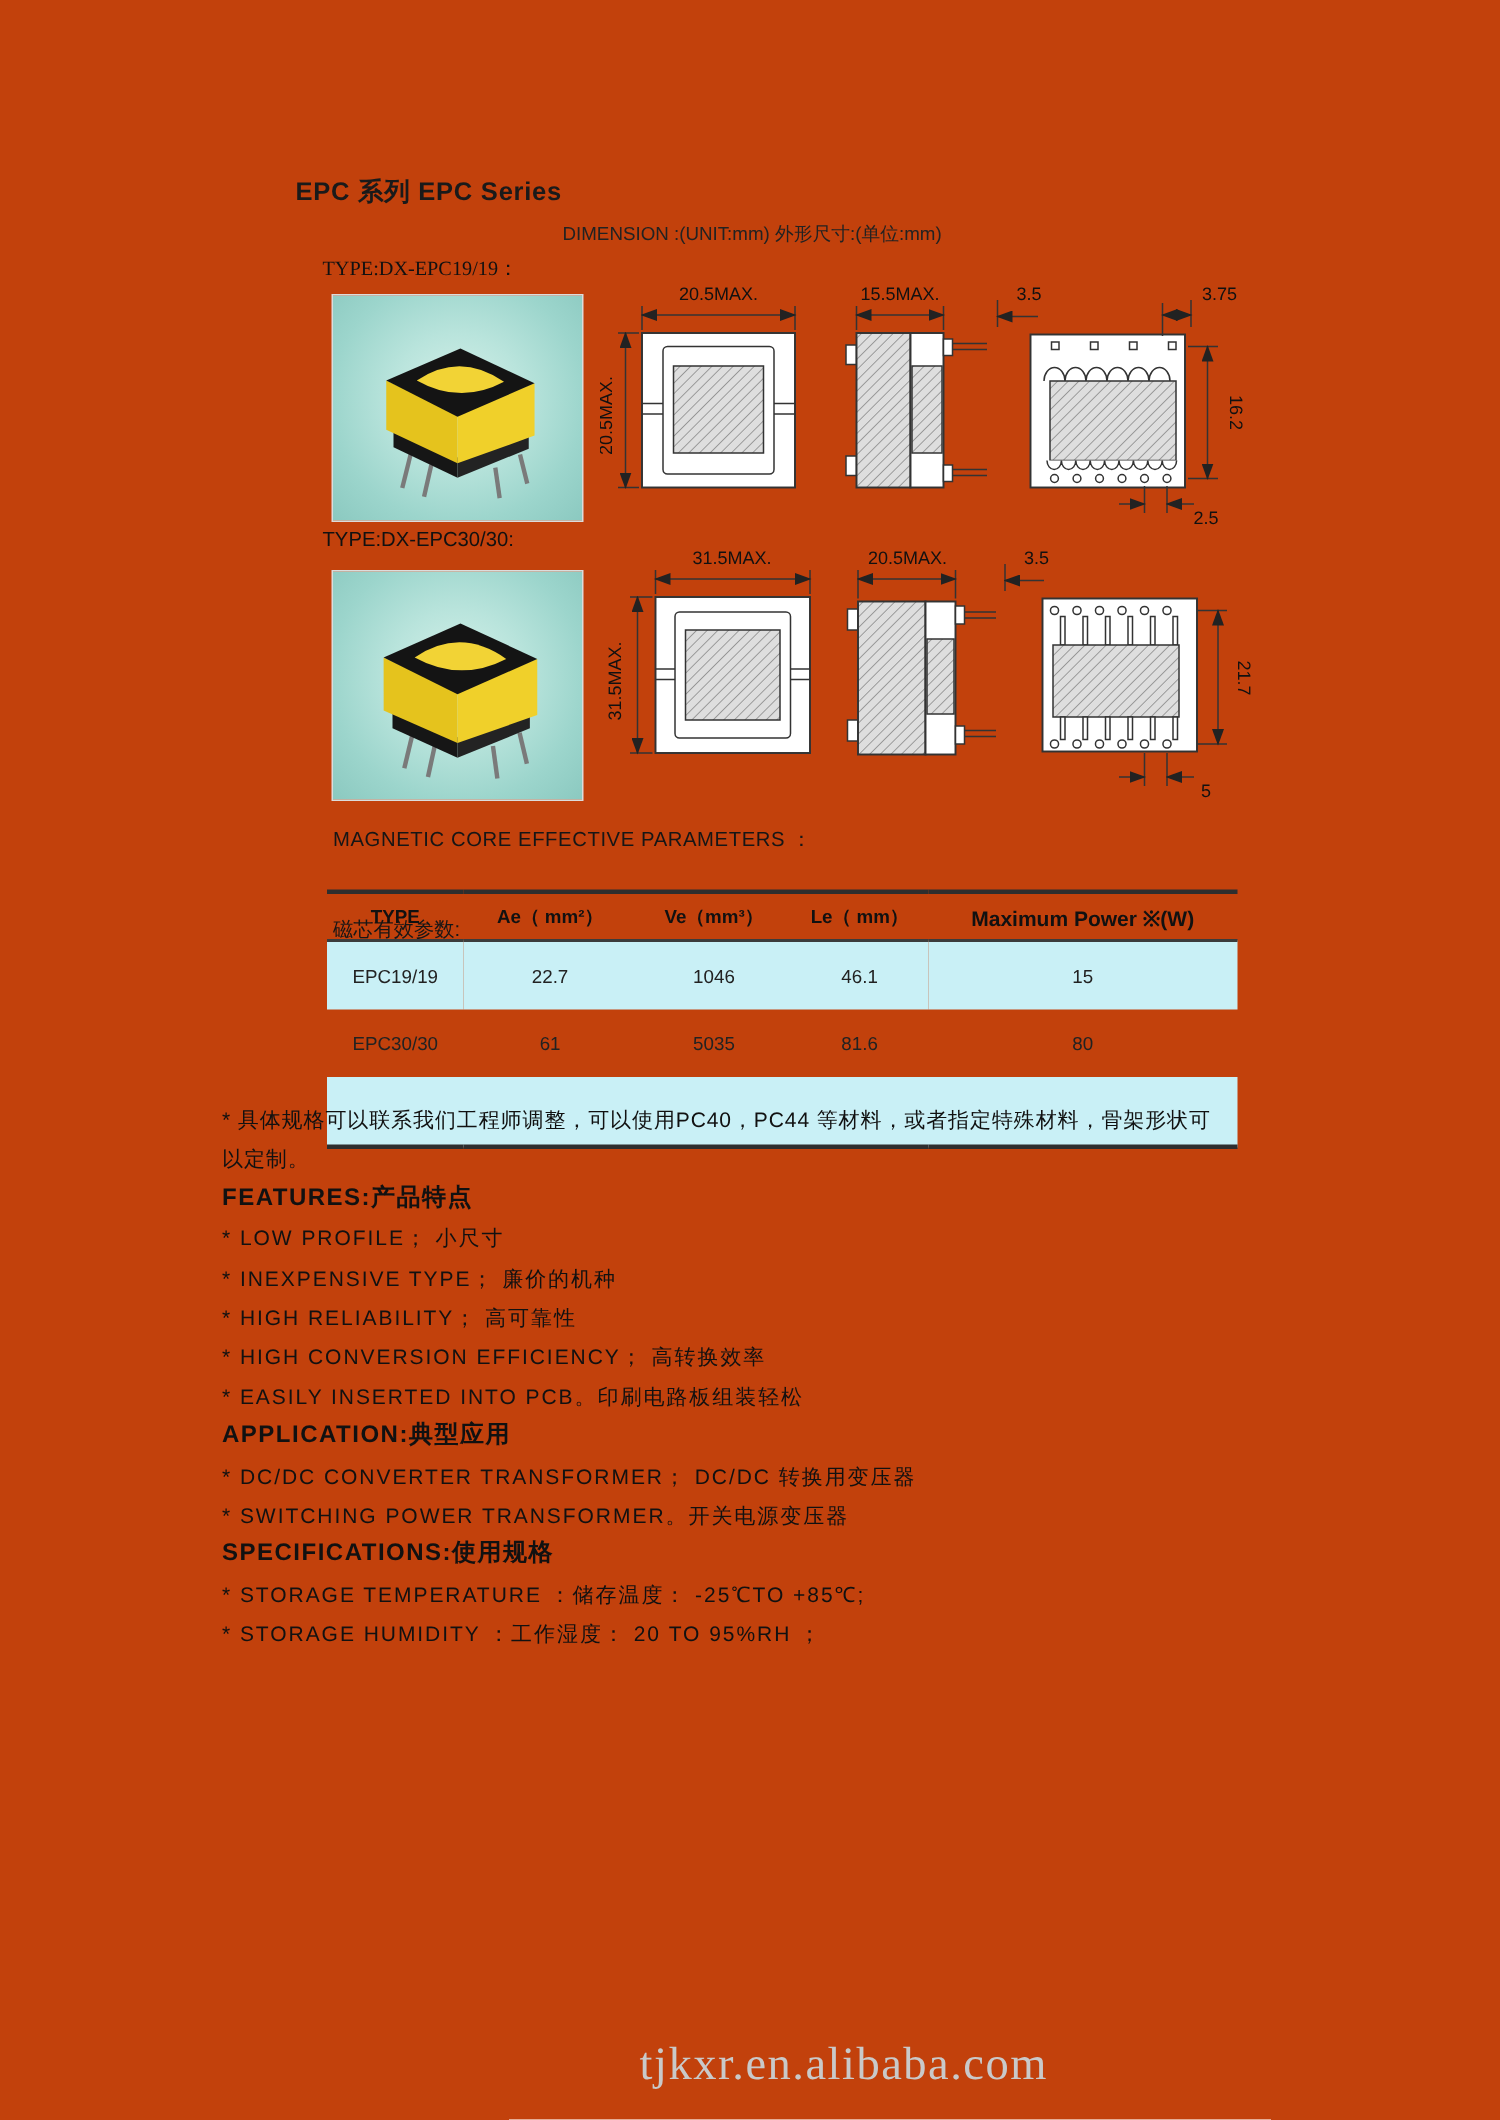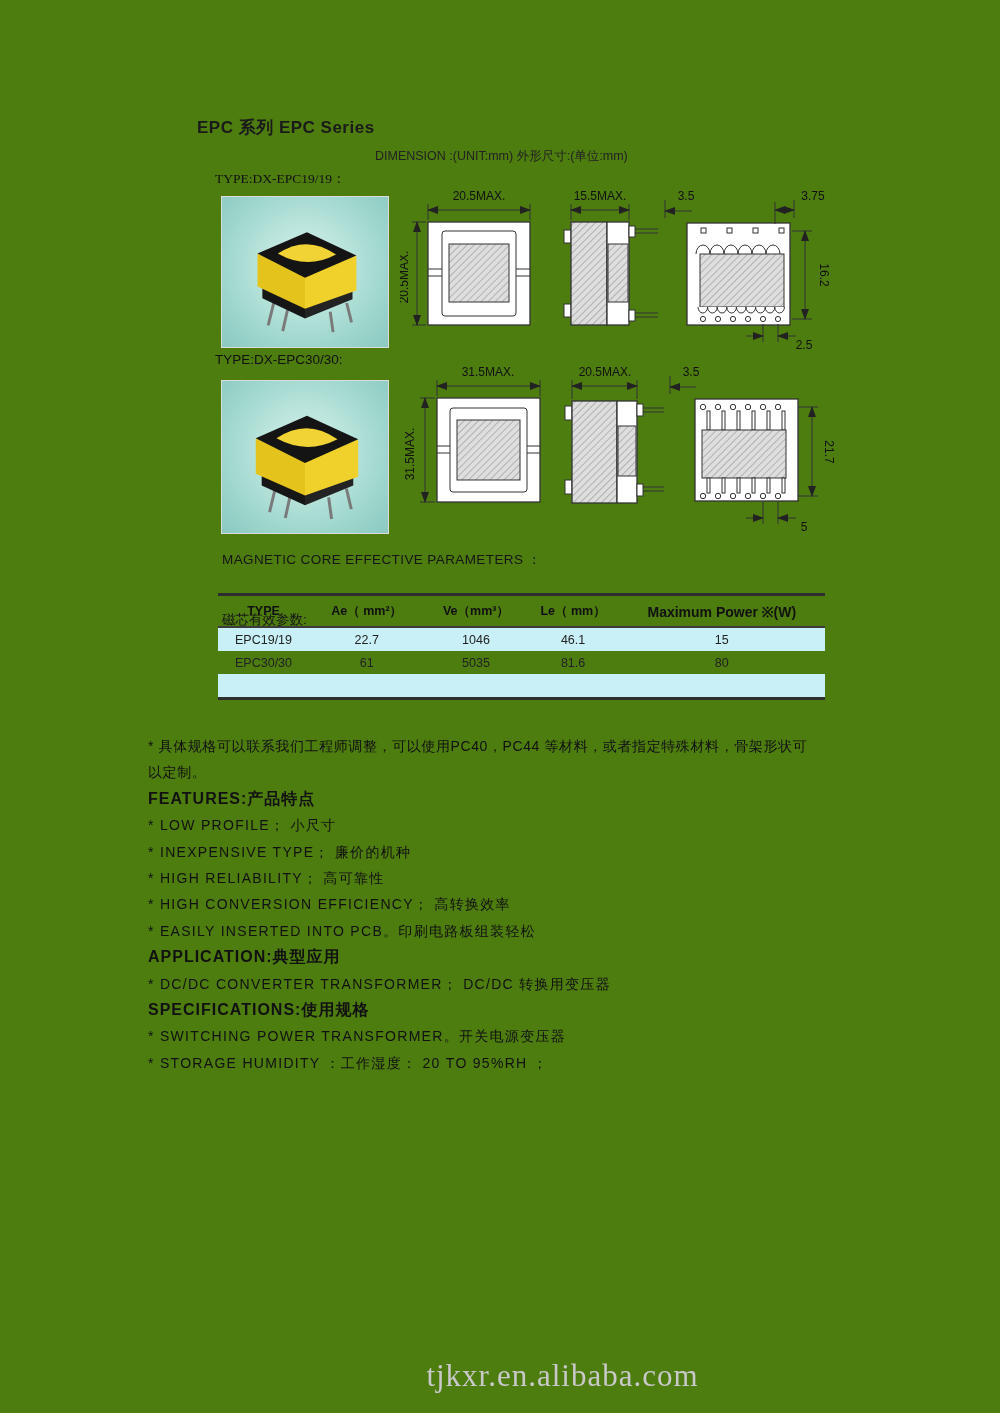--- a/index.html
+++ b/index.html
@@ -1,16 +1,16 @@
 <!DOCTYPE html>
 <html><head>
 <meta charset="utf-8">
 <style>
   html,body{margin:0;padding:0;background:#fff;}
-  .page{position:relative;width:1000px;height:1413px;background:#4d7c0f;
+  .page{position:relative;width:1000px;height:1413px;background:#c2410c;
         font-family:"Liberation Sans",sans-serif;color:#1a1a1a;overflow:hidden;}
 
   .page-title{position:absolute;left:197px;top:116px;font-size:17px;font-weight:bold;letter-spacing:.5px;}
   .dim-note{position:absolute;left:375px;top:148px;font-size:12.5px;color:#222;}
   .type-label{position:absolute;left:215px;font-size:13.5px;color:#111;}
   .type-1{top:170px;font-family:Liberation Serif, serif;} .type-2{top:352px;}
 
   .photo{position:absolute;left:221px;width:166px;
          background:
            radial-gradient(ellipse at 50% 46%, #d6f1ea 0%, #b9e4dc 38%, #9cd5cc 72%, #8bc9c0 100%);
@@ -25,21 +25,21 @@
 
   .mag-title{position:absolute;left:222px;font-size:13.5px;color:#161616;}
   .mag-en{top:551px;letter-spacing:.4px;}
   .mag-zh{top:573px;margin-top:38px;}
 
   table.ptable{position:absolute;left:218px;top:593px;width:607px;border-collapse:collapse;
                border-top:3px solid #2e2e2e;border-bottom:3px solid #2e2e2e;}
   table.ptable th{font-size:12.5px;font-weight:bold;color:#111;height:28px;
                   border-bottom:2px solid #3c3c3c;text-align:center;vertical-align:middle;}
   table.ptable th.big{font-size:14px;}
-  table.ptable td{font-size:12.5px;color:#222;text-align:center;height:17px;padding:3px 0;}
+  table.ptable td{font-size:12.5px;color:#222;text-align:center;height:17px;padding:14px 0;}
   .row-cyan{background:#c9f0f6;}
   .row-empty td{height:15px;}
 
   .text-block{position:absolute;left:148px;top:733px;width:716px;font-size:14px;color:#111;}
   .text-block .tline{line-height:26.4px;white-space:nowrap;letter-spacing:1.3px;}
   .text-block .note-line{letter-spacing:.6px;}
   .text-block .sec-head{font-weight:bold;font-size:16px;letter-spacing:1px;}
 
   .watermark{position:absolute;left:125px;top:1358px;width:875px;text-align:center;
              font-size:31px;color:#c9c9c9;letter-spacing:1px;font-family:Liberation Serif, serif;}
@@ -299,20 +299,21 @@
     <div class="tline note-line">* 具体规格可以联系我们工程师调整，可以使用PC40，PC44 等材料，或者指定特殊材料，骨架形状可</div>
     <div class="tline note-line">以定制。</div>
     <div class="tline sec-head">FEATURES:产品特点</div>
     <div class="tline">* LOW PROFILE；  小尺寸</div>
     <div class="tline">* INEXPENSIVE TYPE；  廉价的机种</div>
     <div class="tline">* HIGH RELIABILITY；  高可靠性</div>
     <div class="tline">* HIGH CONVERSION EFFICIENCY；  高转换效率</div>
     <div class="tline">* EASILY INSERTED INTO PCB。印刷电路板组装轻松</div>
     <div class="tline sec-head">APPLICATION:典型应用</div>
     <div class="tline">* DC/DC CONVERTER TRANSFORMER；  DC/DC  转换用变压器</div>
+    <div class="tline">* SWITCHING POWER TRANSFORMER。开关电源变压器</div>
     <div class="tline sec-head">SPECIFICATIONS:使用规格</div>
-    <div class="tline">* SWITCHING POWER TRANSFORMER。开关电源变压器</div>
+    <div class="tline">* STORAGE TEMPERATURE ：储存温度：  -25℃TO +85℃;</div>
     <div class="tline">* STORAGE HUMIDITY ：工作湿度：  20 TO 95%RH  ；</div>
   </div>
 
   <div class="watermark">tjkxr.en.alibaba.com</div>
 
 </div>
 
 </body></html>

